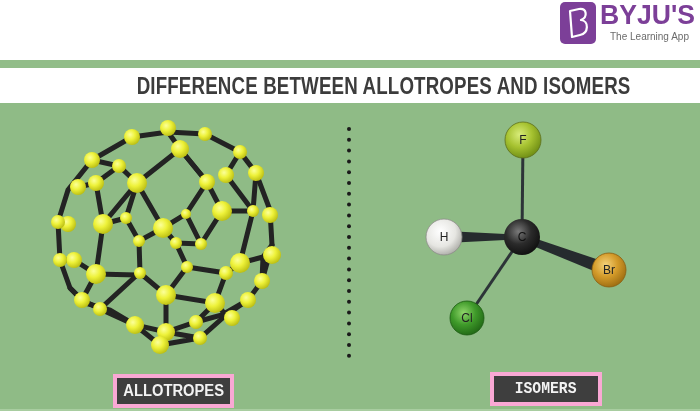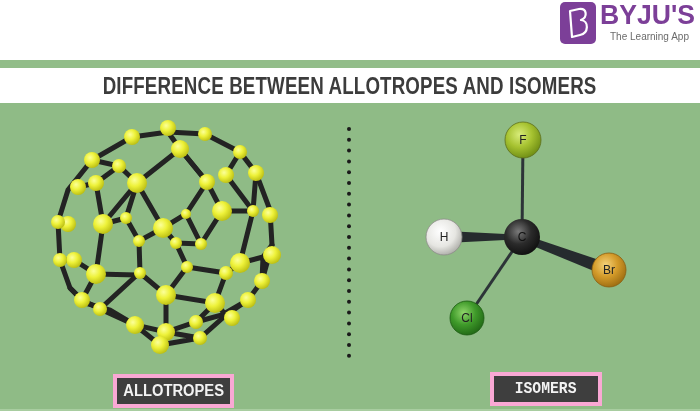--- a/index.html
+++ b/index.html
@@ -3,21 +3,21 @@
 <meta charset="utf-8">
 <style>
   html, body { margin:0; padding:0; }
   body { width:700px; height:411px; position:relative; background:#ffffff; overflow:hidden; font-family:"Liberation Sans", sans-serif; }
   .logo { position:absolute; left:560px; top:2px; width:136px; height:44px;text-align:right; }
   .logo-mark { position:absolute; left:0; top:0; width:36px; height:42px; background:#7c3f98; border-radius:5px; }
   .logo-mark svg { position:absolute; left:0; top:0; }
   .logo-name { position:absolute; left:40px; top:-3px; font-size:28px; font-weight:bold; color:#7c3f98; letter-spacing:0px; transform:scaleX(0.95); transform-origin:left; font-family:"Liberation Sans", sans-serif; }
   .logo-tag { position:absolute; left:50px; top:29px; font-size:10px; color:#6b6b6b; white-space:nowrap; }
   .stripe-top { position:absolute; left:0; top:60px; width:700px; height:8px; background:#92bd89; }
-  .title { position:absolute; left:0; top:70px; width:700px; height:32px; text-align:center; }
+  .title { position:absolute; left:0; top:70px; width:700px; height:32px; text-align:right; }
   .title span { display:inline-block; font-size:24px; font-weight:bold; color:#3c3c3c; transform:scaleX(0.78); transform-origin:center; white-space:nowrap; letter-spacing:0.2px; line-height:32px; }
   .panel { position:absolute; left:0; top:103px; width:700px; height:308px; background:#8fbb86; }
   .panel-bottom-line { position:absolute; left:0; top:409px; width:700px; height:2px; background:#a8cda0; }
   .divider { position:absolute; left:346px; top:126px; width:6px; height:235px; }
   .label { position:absolute; background:#3e3e3e; color:#f2f2f2; font-weight:bold; font-size:16px; text-align:center; line-height:26px; height:26px; border:4px solid #f9a8d4; }
   .label span { display:inline-block; transform:scaleX(0.92); }
   .label-allo { left:113px; top:374px; width:113px; }
   .label-iso { left:490px; top:372px; width:104px;font-family:Liberation Mono, monospace; }
   svg { position:absolute; overflow:visible; }
   .atom-text { font-family:"Liberation Sans", sans-serif; font-size:12px; fill:#222; text-anchor:middle; dominant-baseline:central; }

